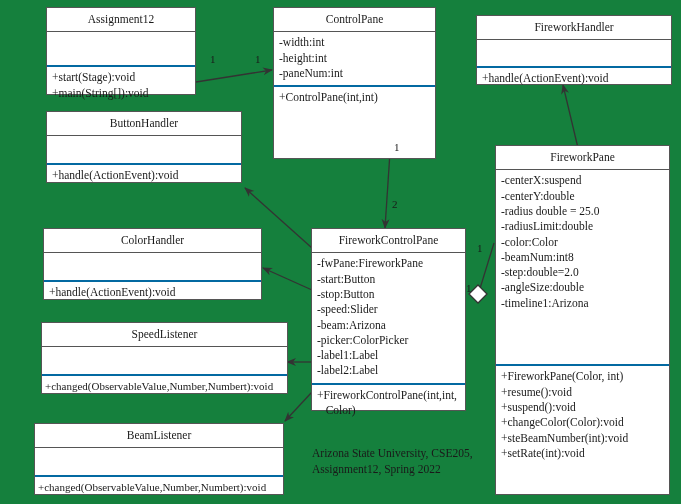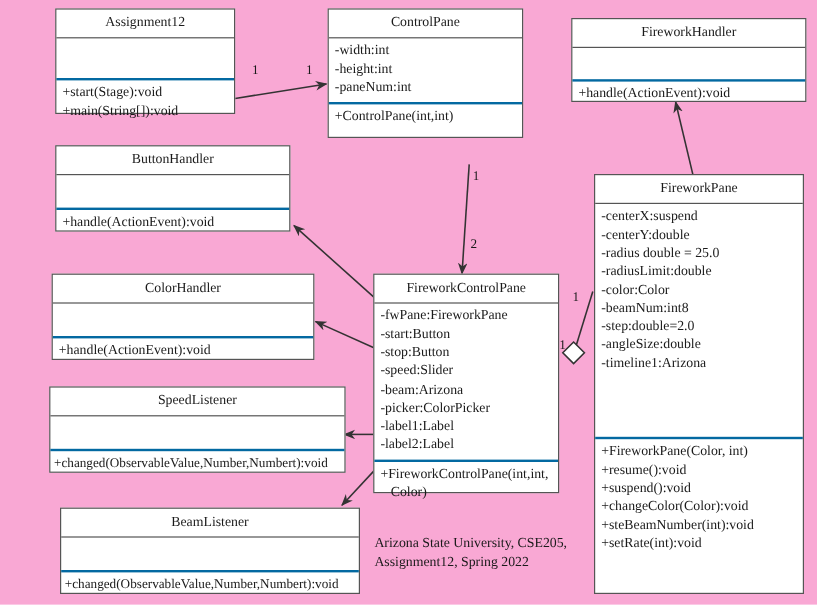--- a/index.html
+++ b/index.html
@@ -8,21 +8,21 @@
     background: #ffffff;
   }
   body {
     font-family: "Liberation Serif", "DejaVu Serif", serif;
     color: #1a1a1a;
   }
   #canvas {
     position: relative;
     width: 681px;
     height: 504px;
-    background: #f9a8d4;
+    background: #15803d;
     overflow: hidden;
   }
   svg.links {
     position: absolute;
     left: 0;
     top: 0;
     width: 681px;
     height: 504px;
     pointer-events: none;
   }
@@ -104,41 +104,41 @@
 
   <div class="uml-class" style="left:46px; top:7px; width:150px; height:88px;">
     <div class="uml-name">Assignment12</div>
     <div class="uml-attrs" style="height:26px;"></div>
     <div class="uml-ops">
       <div>+start(Stage):void</div>
       <div>+main(String[]):void</div>
     </div>
   </div>
 
-  <div class="uml-class" style="left:273px; top:7px; width:163px; height:108px;">
+  <div class="uml-class" style="left:273px; top:7px; width:163px; height:152px;">
     <div class="uml-name">ControlPane</div>
     <div class="uml-attrs">
       <div>-width:int</div>
       <div>-height:int</div>
       <div>-paneNum:int</div>
     </div>
     <div class="uml-ops">
       <div>+ControlPane(int,int)</div>
     </div>
   </div>
 
   <div class="uml-class" style="left:476px; top:15px; width:196px; height:70px;">
     <div class="uml-name">FireworkHandler</div>
     <div class="uml-attrs" style="height:19px;"></div>
     <div class="uml-ops">
       <div>+handle(ActionEvent):void</div>
     </div>
   </div>
 
-  <div class="uml-class" style="left:46px; top:121px; width:196px; height:72px;">
+  <div class="uml-class" style="left:46px; top:111px; width:196px; height:72px;">
     <div class="uml-name">ButtonHandler</div>
     <div class="uml-attrs" style="height:20px;"></div>
     <div class="uml-ops">
       <div>+handle(ActionEvent):void</div>
     </div>
   </div>
 
   <div class="uml-class" style="left:43px; top:228px; width:219px; height:72px;">
     <div class="uml-name">ColorHandler</div>
     <div class="uml-attrs" style="height:20px;"></div>
@@ -148,21 +148,21 @@
   </div>
 
   <div class="uml-class" style="left:41px; top:322px; width:247px; height:72px;">
     <div class="uml-name">SpeedListener</div>
     <div class="uml-attrs" style="height:20px;"></div>
     <div class="uml-ops" style="padding-left:3px;">
       <div style="font-size:11px;">+changed(ObservableValue,Number,Numbert):void</div>
     </div>
   </div>
 
-  <div class="uml-class" style="left:50px; top:423px; width:250px; height:72px;">
+  <div class="uml-class" style="left:34px; top:423px; width:250px; height:72px;">
     <div class="uml-name">BeamListener</div>
     <div class="uml-attrs" style="height:20px;"></div>
     <div class="uml-ops" style="padding-left:3px;">
       <div style="font-size:11px;">+changed(ObservableValue,Number,Numbert):void</div>
     </div>
   </div>
 
   <div class="uml-class" style="left:311px; top:228px; width:155px; height:183px;">
     <div class="uml-name">FireworkControlPane</div>
     <div class="uml-attrs">

